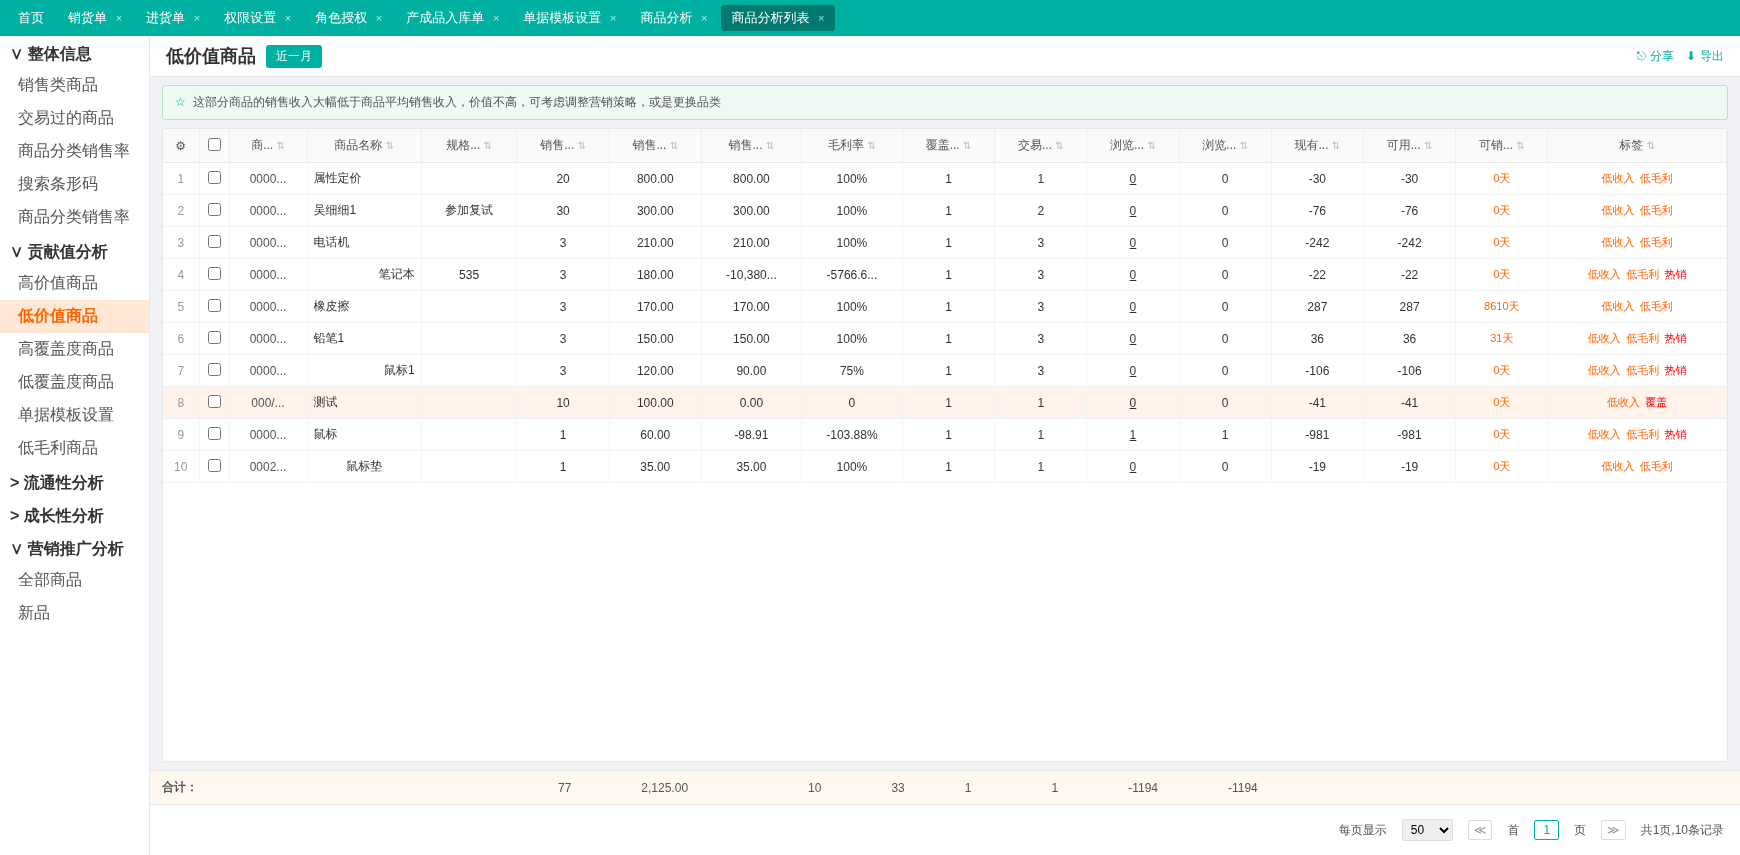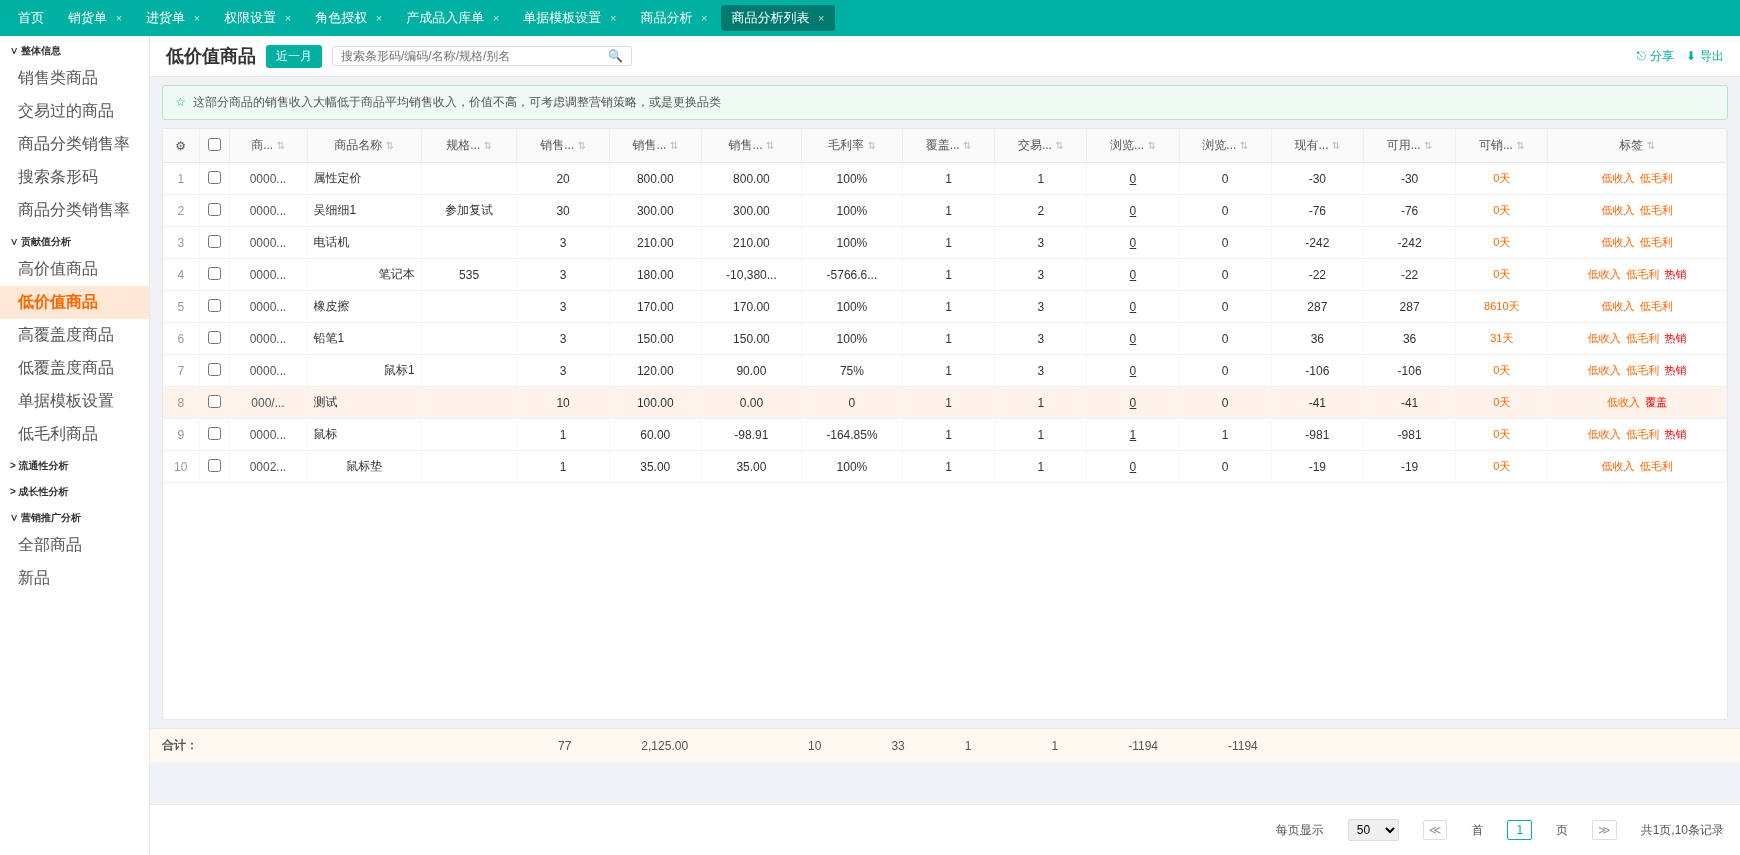--- a/index.html
+++ b/index.html
@@ -33,21 +33,21 @@
       width: 150px;
       background: #fff;
       border-right: 1px solid #e8e8e8;
       overflow-y: auto;
       flex-shrink: 0;
     }
     .sidebar-group-title {
       color: #333;
       padding: 8px 10px 4px 10px;
       font-weight: bold;
-      font-size: 10px;
+      font-size: 16px;
       cursor: pointer;
       display: flex;
       align-items: center;
       gap: 4px;
       text-align: right;
     }
     .sidebar-item {
       padding: 6px 10px 6px 18px;
       color: #555;
       cursor: pointer;
@@ -183,25 +183,24 @@
     .footer-label { font-weight: bold; }
 
     
     .pagination {
       background: #fff;
       border-top: 1px solid #e8e8e8;
       padding: 14px 16px;
       display: flex;
       align-items: center;
       justify-content: flex-end;
-      gap: 24px;
+      gap: 15px;
       flex-shrink: 0;
       font-size: 12px;
       color: #555;
-      margin-top: 42px;
     }
     .pagination select {
       border: 1px solid #ddd;
       padding: 2px 4px;
       border-radius: 2px;
     }
     .pagination .page-btn {
       cursor: pointer;
       color: #999;
       padding: 2px 5px;
@@ -261,24 +260,20 @@
     <div class="sidebar-group-title">∨ 营销推广分析</div>
     <div class="sidebar-item">全部商品</div>
     <div class="sidebar-item">新品</div>
   </div>
 
   <div class="main">
 
     <div class="page-header">
       <span class="page-title">低价值商品</span>
       <button class="btn-period">近一月</button>
-      <div class="search-bar">
-        <input type="text" placeholder="搜索条形码/编码/名称/规格/别名" style="">
-        <span style="color:#00b0a0; cursor:pointer;">🔍</span>
-      </div>
       <div class="header-right">
         <button class="action-btn">
           <span>⎋</span>
           <span>分享</span>
         </button>
         <button class="action-btn">
           <span>⬇</span>
           <span>导出</span>
         </button>
       </div>
@@ -468,21 +463,21 @@
   </tr>
             <tr>
     <td><span style="color:#999;">9</span></td>
     <td><input type="checkbox" style=""></td>
     <td style="color:#555;">0000...</td>
     <td style="text-align:left;">鼠标</td>
     <td></td>
     <td>1</td>
     <td>60.00</td>
     <td>-98.91</td>
-    <td>-164.85%</td>
+    <td>-103.88%</td>
     <td>1</td>
     <td>1</td>
     <td><span class="underline">1</span></td>
     <td>1</td>
     <td>-981</td>
     <td>-981</td>
     <td class="tag-orange">0天</td>
     <td><span class="tag tag-orange">低收入</span> <span class="tag tag-orange">低毛利</span> <span class="tag tag-red">热销</span></td>
   </tr>
             <tr>

